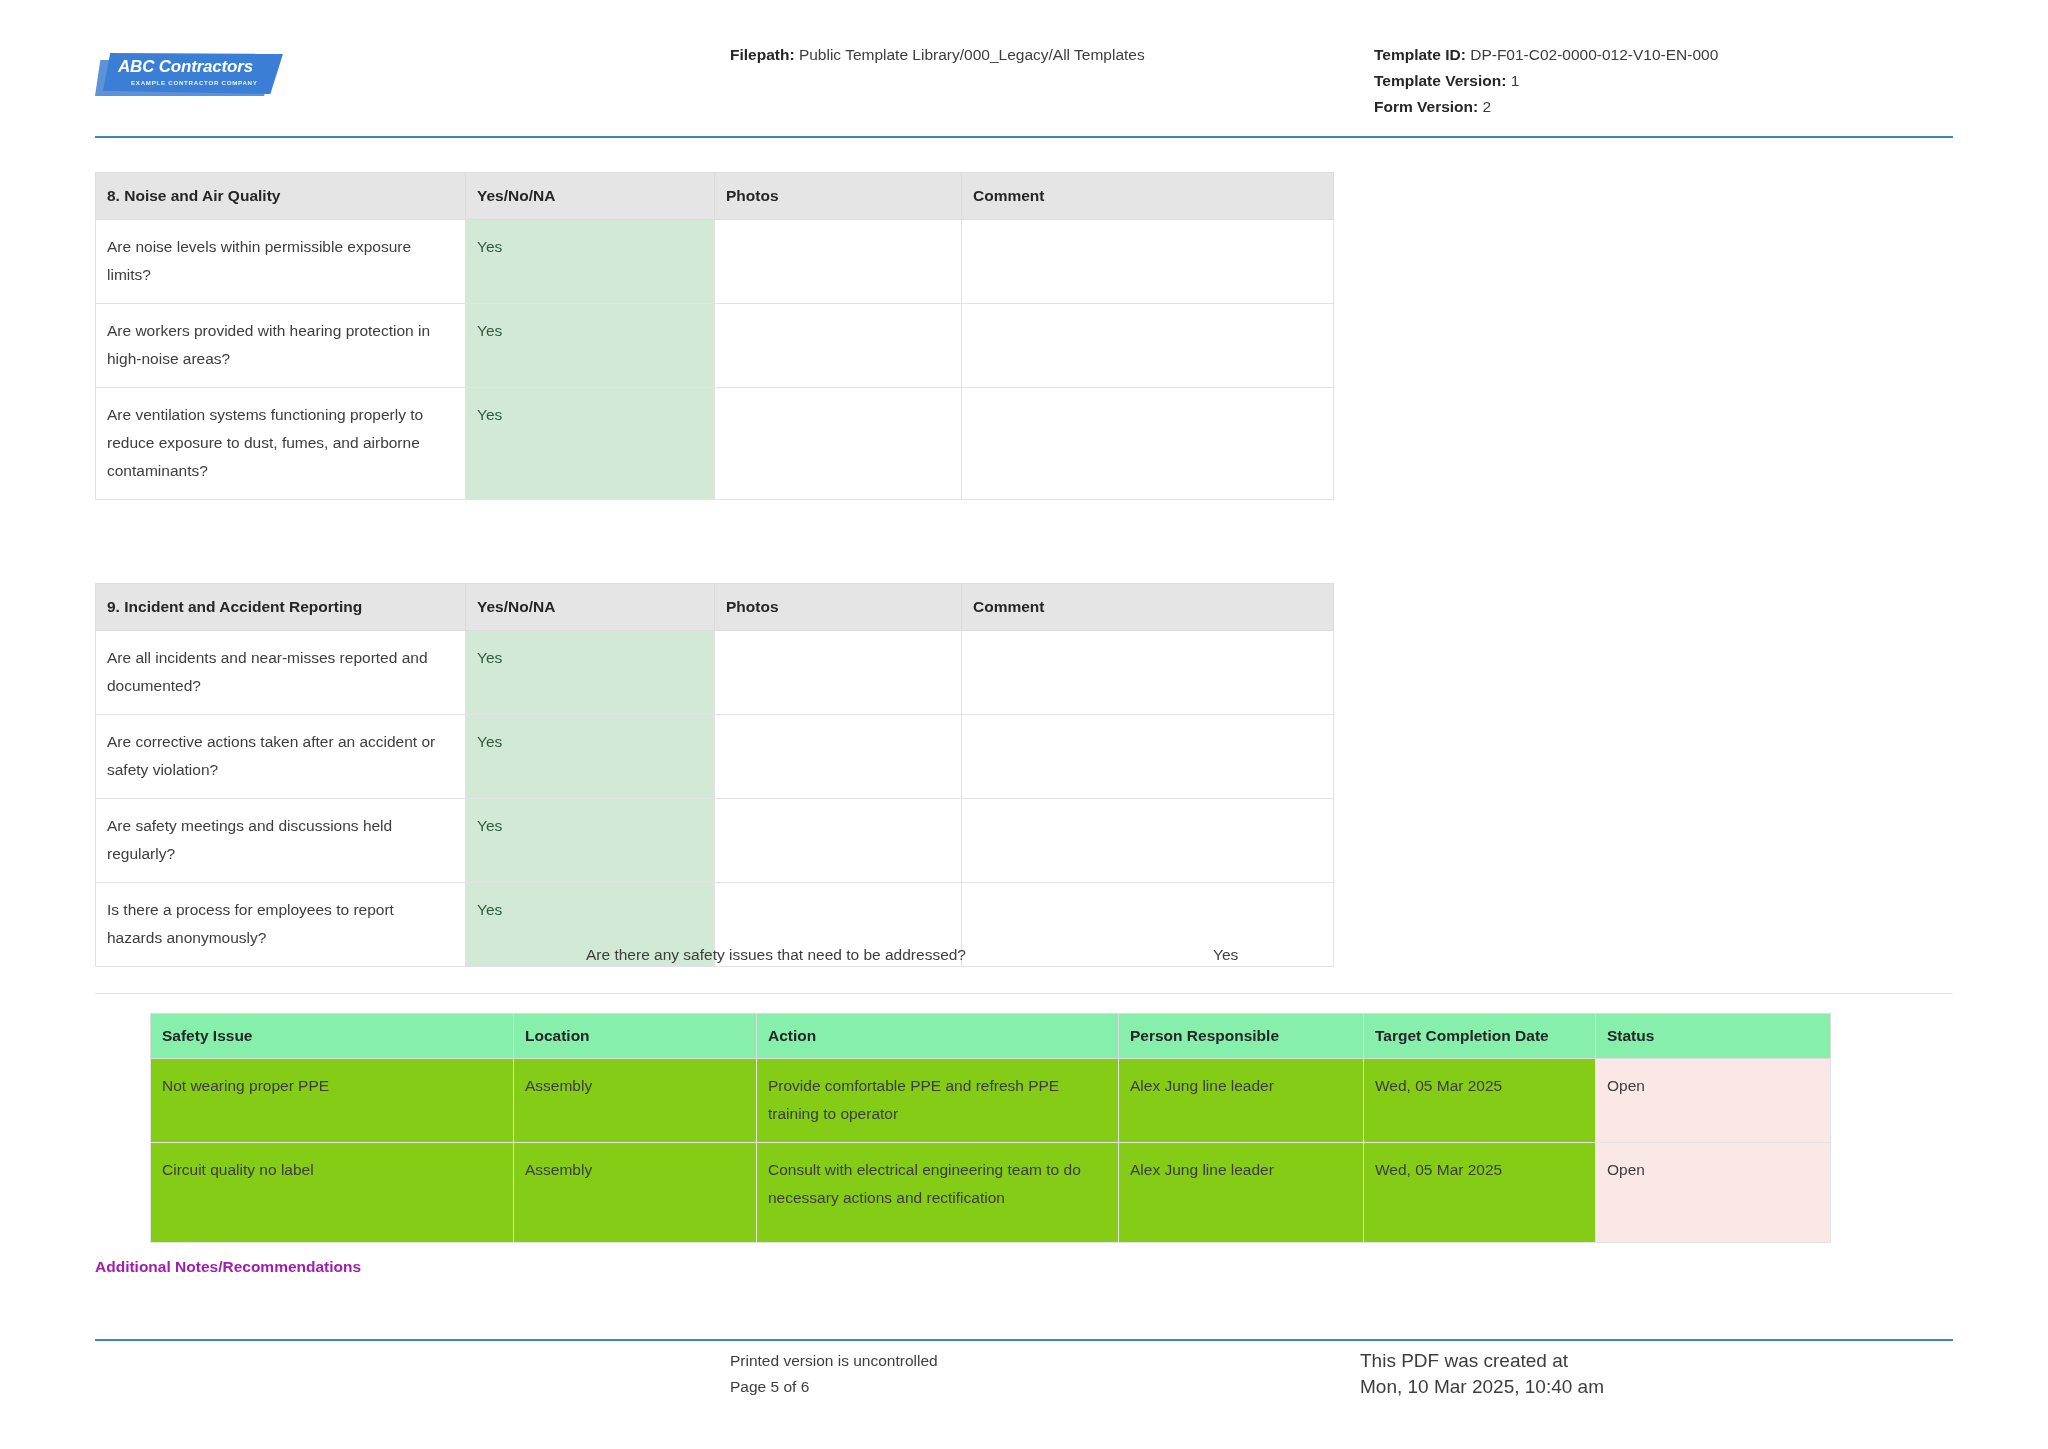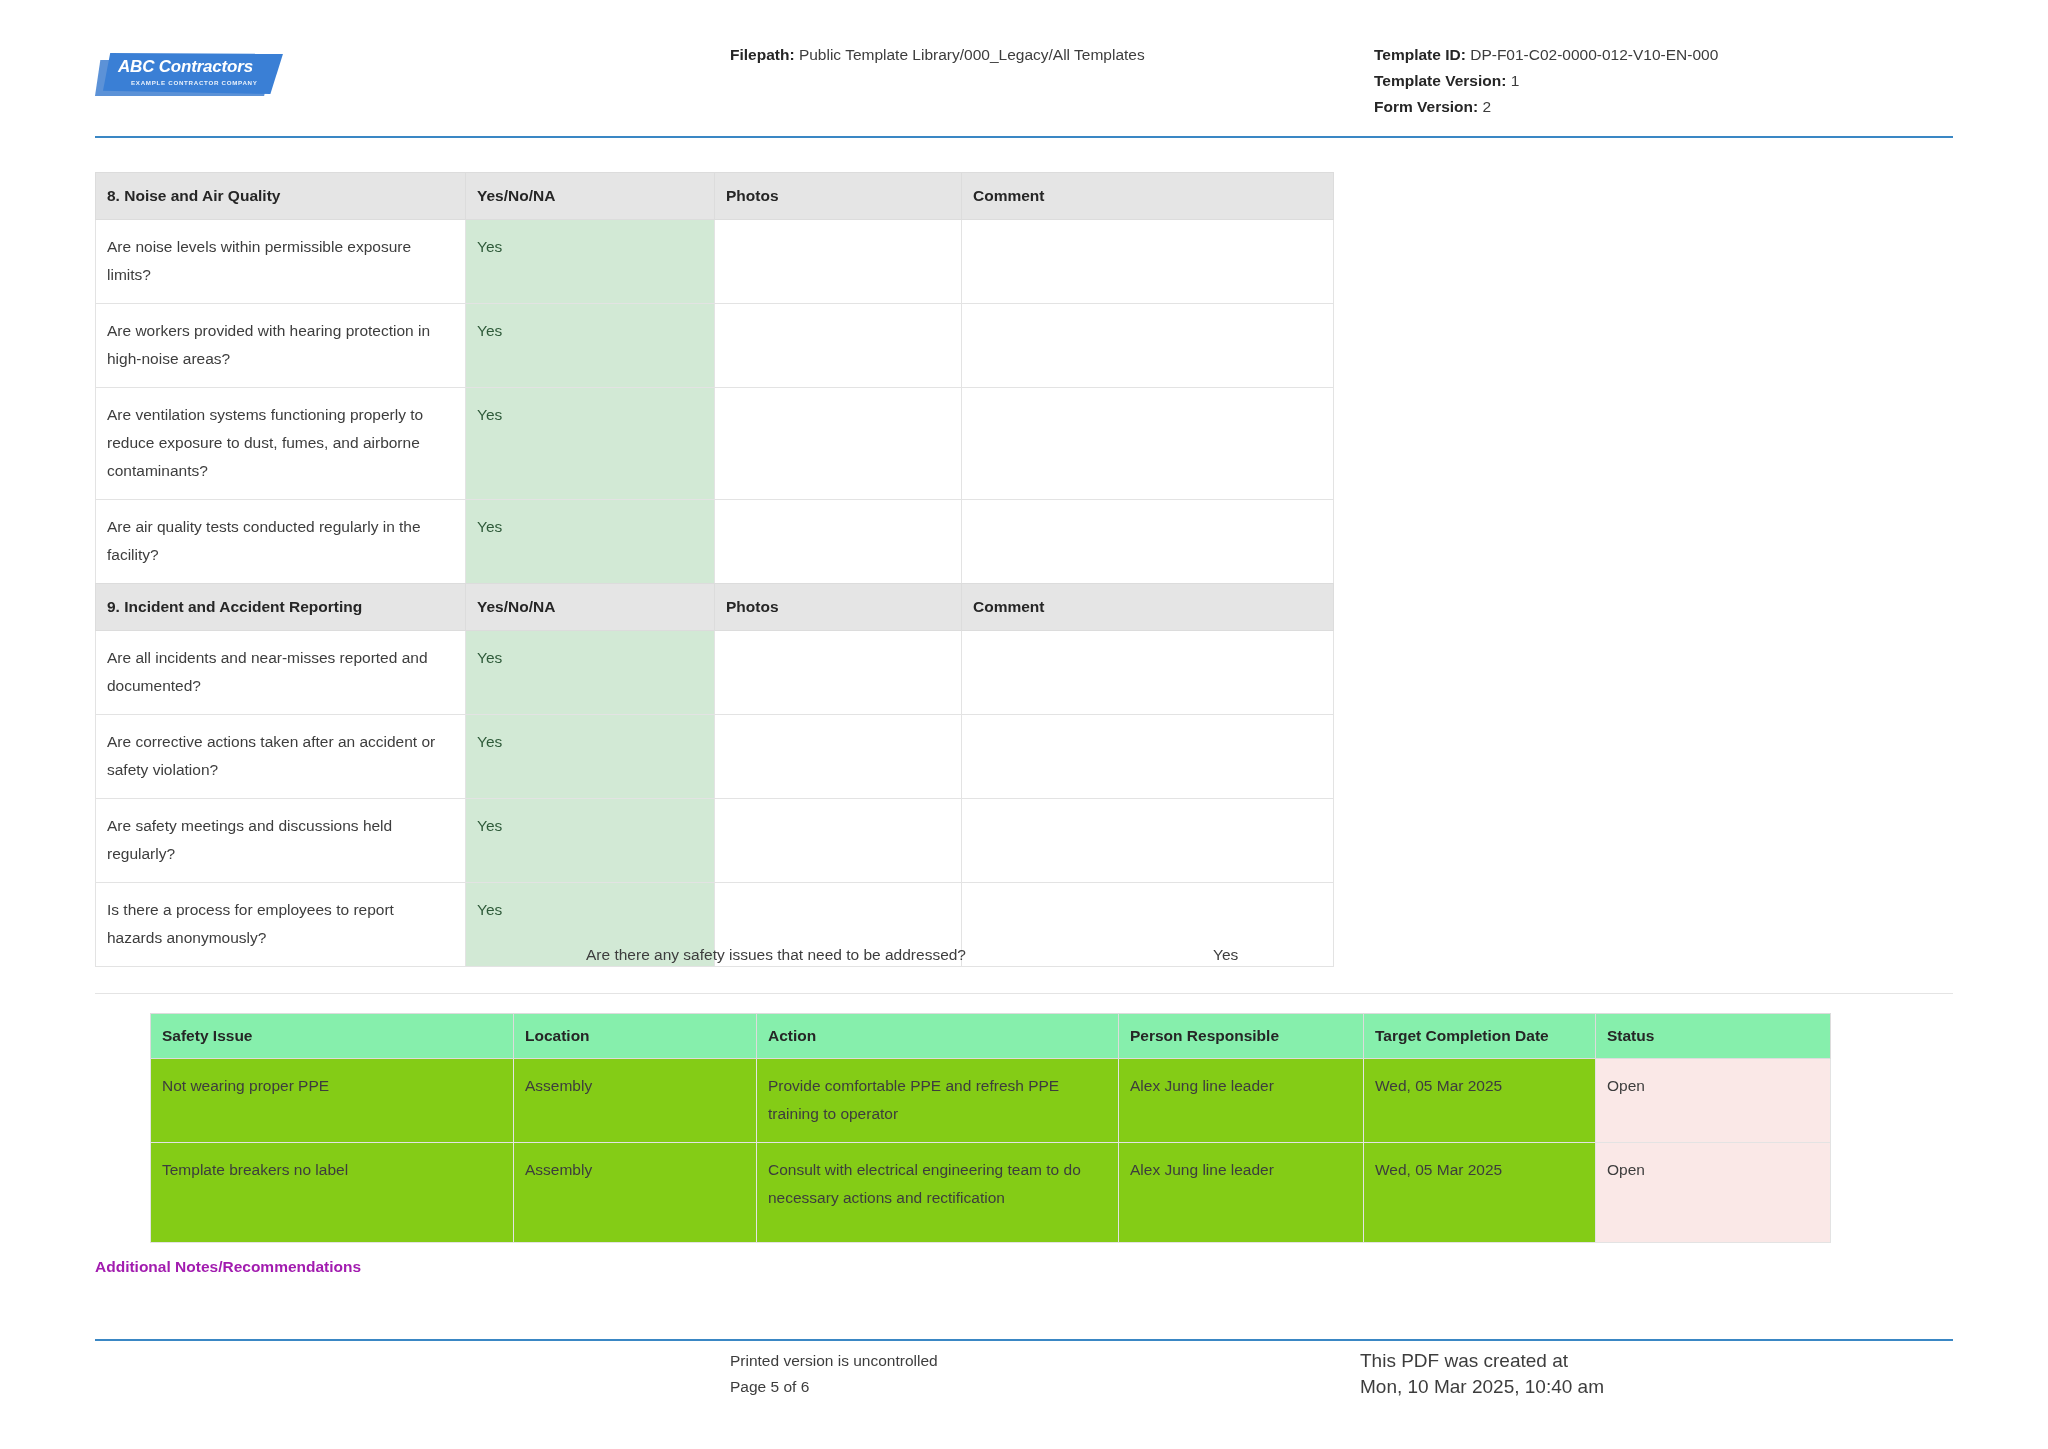--- a/index.html
+++ b/index.html
@@ -327,26 +327,20 @@
         <td class="blank-cell"></td>
       </tr>
       <tr class="h-2line">
         <td class="q-cell">Are workers provided with hearing protection in high-noise areas?</td>
         <td class="ans-cell">Yes</td>
         <td class="blank-cell"></td>
         <td class="blank-cell"></td>
       </tr>
       <tr class="h-3line">
         <td class="q-cell">Are ventilation systems functioning properly to reduce exposure to dust, fumes, and airborne contaminants?</td>
-        <td class="ans-cell">Yes</td>
-        <td class="blank-cell"></td>
-        <td class="blank-cell"></td>
-      </tr>
-      <tr class="h-2line">
-        <td class="q-cell">Are air quality tests conducted regularly in the facility?</td>
         <td class="ans-cell">Yes</td>
         <td class="blank-cell"></td>
         <td class="blank-cell"></td>
       </tr>
     </tbody>
   </table>
 
   <table class="checklist" id="checklist-9">
     <colgroup>
       <col class="c-q">
@@ -417,21 +411,21 @@
     <tbody>
       <tr class="row-h-2">
         <td>Not wearing proper PPE</td>
         <td>Assembly</td>
         <td>Provide comfortable PPE and refresh PPE training to operator</td>
         <td>Alex Jung line leader</td>
         <td>Wed, 05 Mar 2025</td>
         <td class="status-open">Open</td>
       </tr>
       <tr class="row-h-3">
-        <td>Template breakers no label</td>
+        <td>Circuit quality no label</td>
         <td>Assembly</td>
         <td>Consult with electrical engineering team to do necessary actions and rectification</td>
         <td>Alex Jung line leader</td>
         <td>Wed, 05 Mar 2025</td>
         <td class="status-open">Open</td>
       </tr>
     </tbody>
   </table>
 
   <div class="notes-label">Additional Notes/Recommendations</div>

